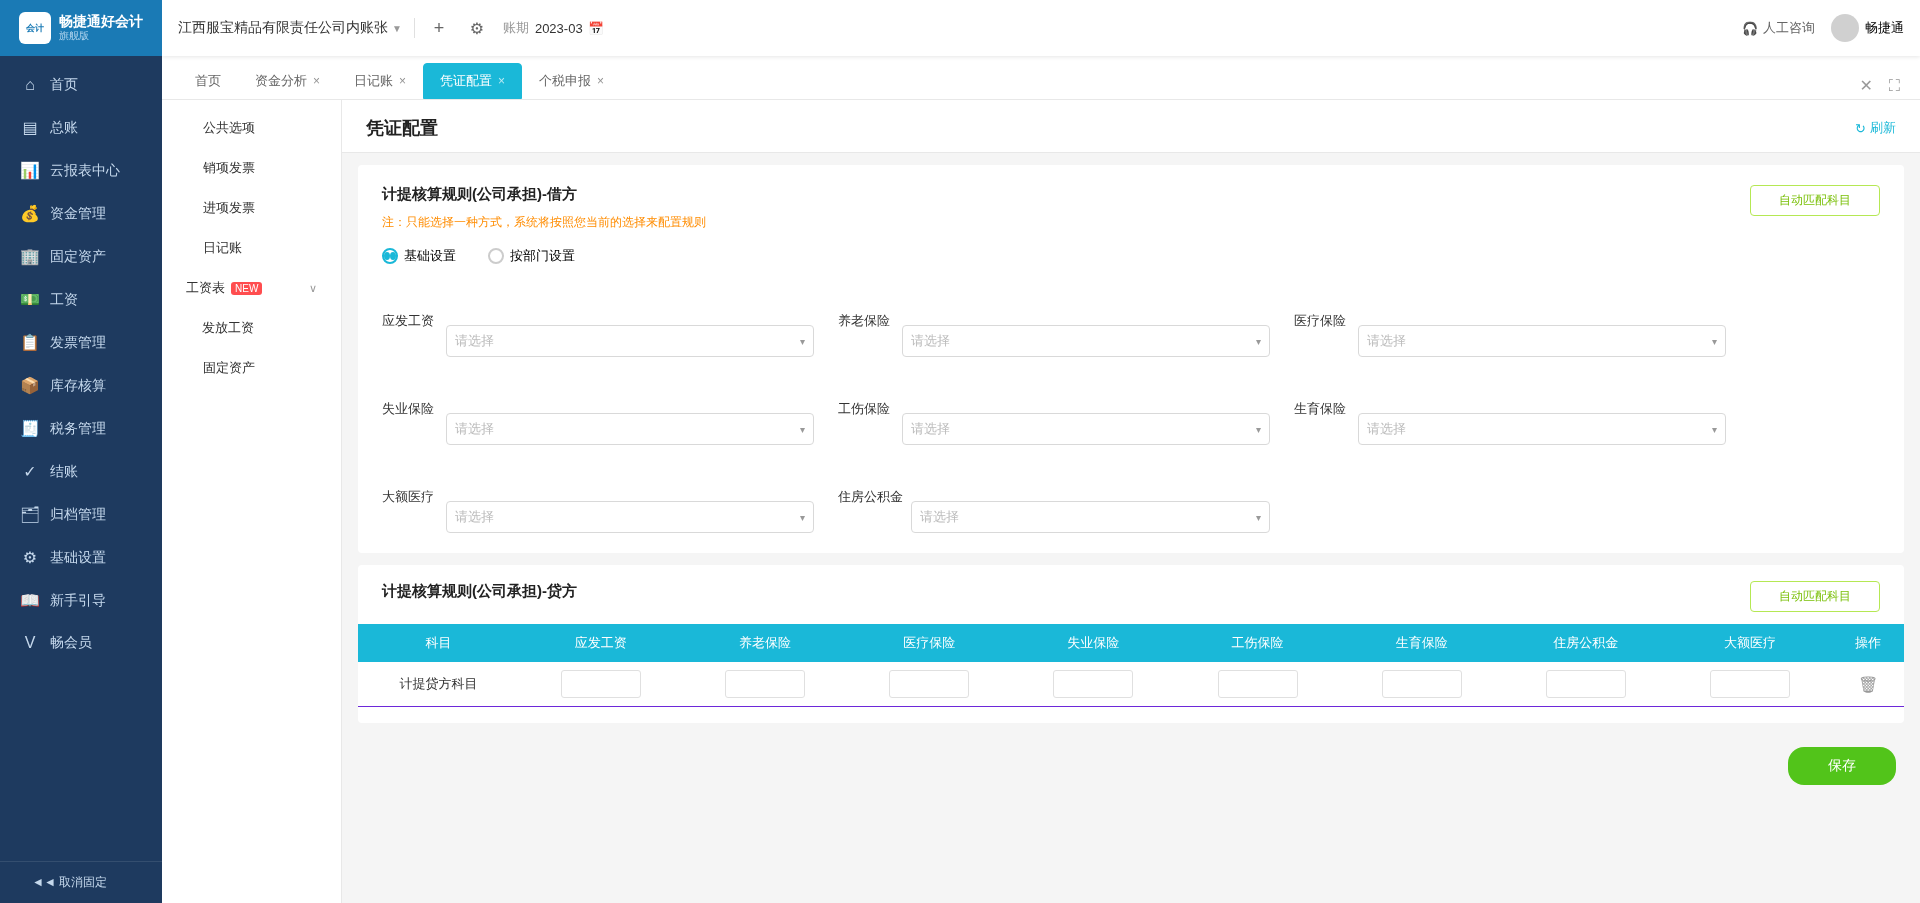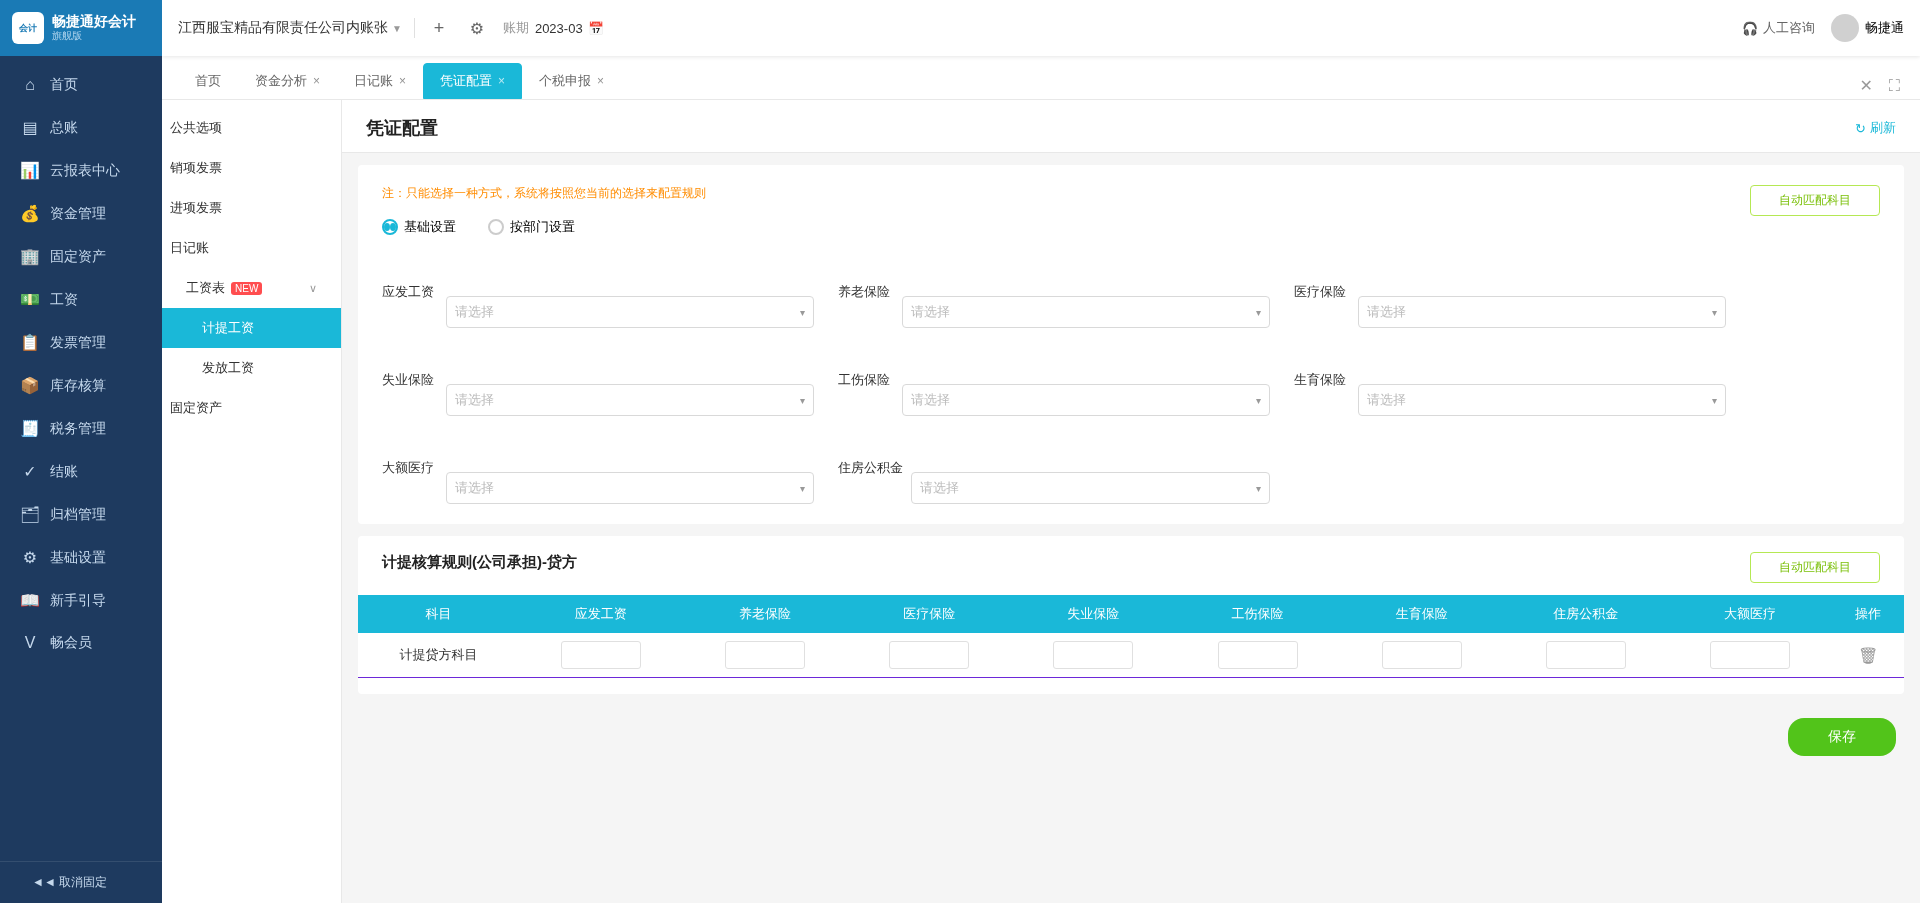--- a/index.html
+++ b/index.html
@@ -15,20 +15,21 @@
       height: 100%;
     }
     .sidebar-logo {
       height: 56px;
       background: #1a7ab5;
       display: flex;
       align-items: center;
       padding: 0 12px;
       gap: 8px;
       flex-shrink: 0;
+      justify-content: center;
     }
     .sidebar-logo-icon {
       width: 32px; height: 32px;
       background: #fff;
       border-radius: 6px;
       display: flex; align-items: center; justify-content: center;
       font-size: 11px; font-weight: bold; color: #1a7ab5;
     }
     .sidebar-logo-text { color: #fff; font-size: 14px; font-weight: bold; line-height: 1.2; }
     .sidebar-logo-sub { color: #b0d4ee; font-size: 10px; }
@@ -142,21 +143,21 @@
     
     .left-menu {
       width: 180px;
       background: #fff;
       border-right: 1px solid #e8e8e8;
       padding: 8px 0;
       flex-shrink: 0;
       overflow-y: auto;
     }
     .menu-item {
-      padding: 11px 8px;
+      padding: 11px 41px;
       font-size: 13px;
       color: #333;
       cursor: pointer;
     }
     .menu-item.active {
       background: #1ab8d8;
       color: #fff;
     }
     .menu-item-with-badge {
       display: flex; align-items: center; gap: 6px;
@@ -492,39 +493,39 @@
       <div class="menu-item">进项发票</div>
       <div class="menu-item">日记账</div>
       <div class="menu-group-header">
         <span class="menu-item-with-badge">
           <span>工资表</span>
           <span class="new-badge">NEW</span>
         </span>
         <span style="font-size:11px;color:#999;">∨</span>
       </div>
       <div class="menu-group-sub">
-        <div class="menu-item active" style="padding-left:40px;">计提工资</div>
         <div class="menu-item" style="padding-left:40px;">发放工资</div>
       </div>
       <div class="menu-item">固定资产</div>
     </div>
 
     <div class="content-area">
 
       <div class="page-header">
         <h2 class="page-title">凭证配置</h2>
         <div class="refresh-btn">
           <span>↻</span>
           <span>刷新</span>
         </div>
       </div>
 
       <div class="section">
         <div style="display:flex;align-items:flex-start;justify-content:space-between;">
           <div style="flex:1;">
+            <div class="section-title">计提核算规则(公司承担)-借方</div>
             <div class="notice-text">注：只能选择一种方式，系统将按照您当前的选择来配置规则</div>
             <div class="radio-group">
               <div class="radio-item">
                 <div class="radio-circle checked">
                   <div style="width:8px;height:8px;border-radius:50%;background:#1ab8d8;"></div>
                 </div>
                 <span>基础设置</span>
               </div>
               <div class="radio-item">
                 <div class="radio-circle"></div>

